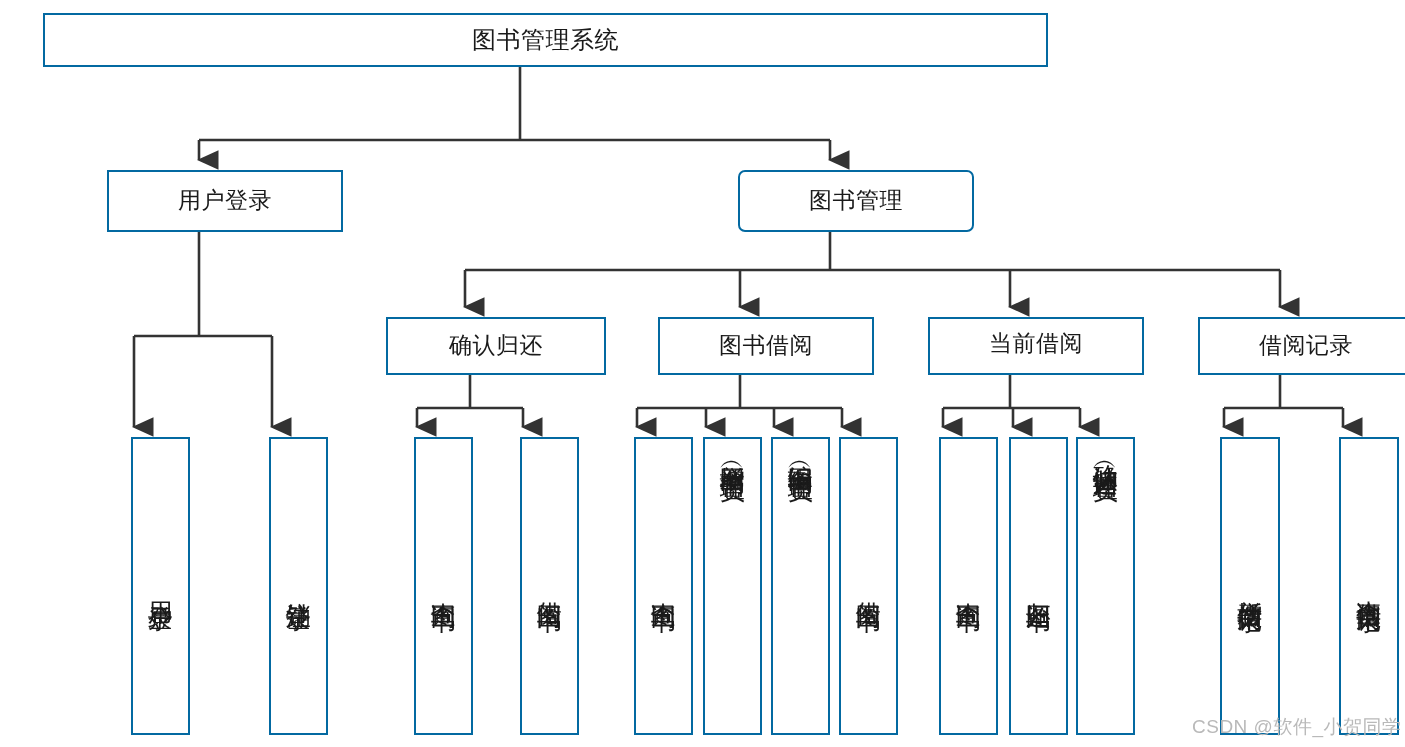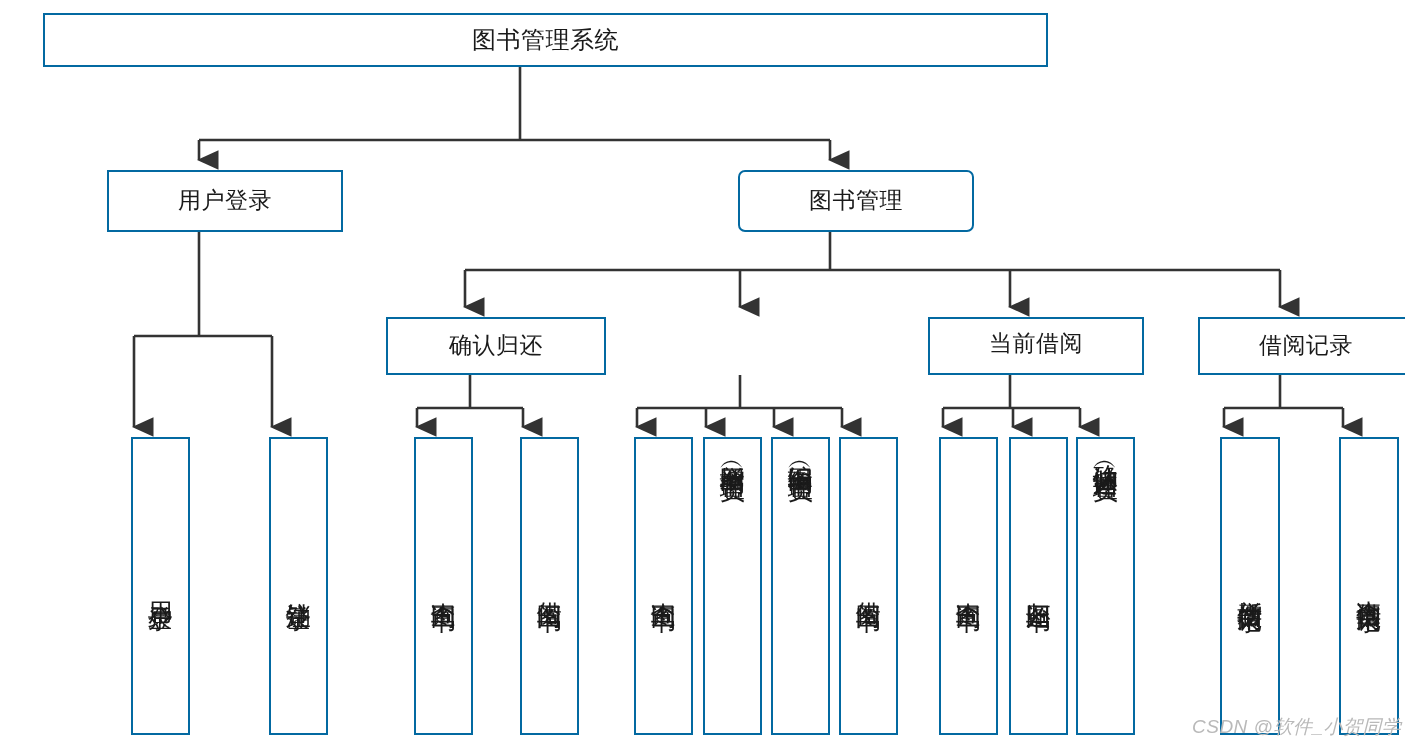--- a/index.html
+++ b/index.html
@@ -66,21 +66,20 @@
     align-items: center;
     padding-top: 0;
   }
   .watermark {
     position: absolute;
     font-size: 19px;
     color: #b9b9b9;
     white-space: nowrap;
     letter-spacing: 0.5px;
     user-select: none;
-    font-style: italic;
   }
 </style>
 </head>
 <body>
 
 <div id="canvas">
 
   <svg id="wires" viewBox="0 0 1405 747" xmlns="http://www.w3.org/2000/svg">
     <defs>
       <marker id="arrow" viewBox="0 0 12 12" refX="6" refY="10" markerWidth="9" markerHeight="11" orient="auto-start-reverse">
@@ -140,20 +139,23 @@
   </div>
 
   <div class="node horiz" style="left:712px; top:170px; width:236px; height:62px;border-radius:7px;">
     <span class="node-label">图书管理</span>
   </div>
 
   <div class="node horiz" style="left:360px; top:317px; width:220px; height:58px;">
     <span class="node-label">确认归还</span>
   </div>
 
+  <div class="node horiz" style="left:632px; top:317px; width:216px; height:58px;">
+    <span class="node-label">图书借阅</span>
+  </div>
 
   <div class="node horiz" style="left:902px; top:317px; width:216px; height:58px;font-family:Liberation Mono, monospace;">
     <span class="node-label">当前借阅</span>
   </div>
 
   <div class="node horiz" style="left:1172px; top:317px; width:216px; height:58px;">
     <span class="node-label">借阅记录</span>
   </div>
 
   <div class="node vert midtext" style="left:105px; top:437px; width:59px; height:298px;">

